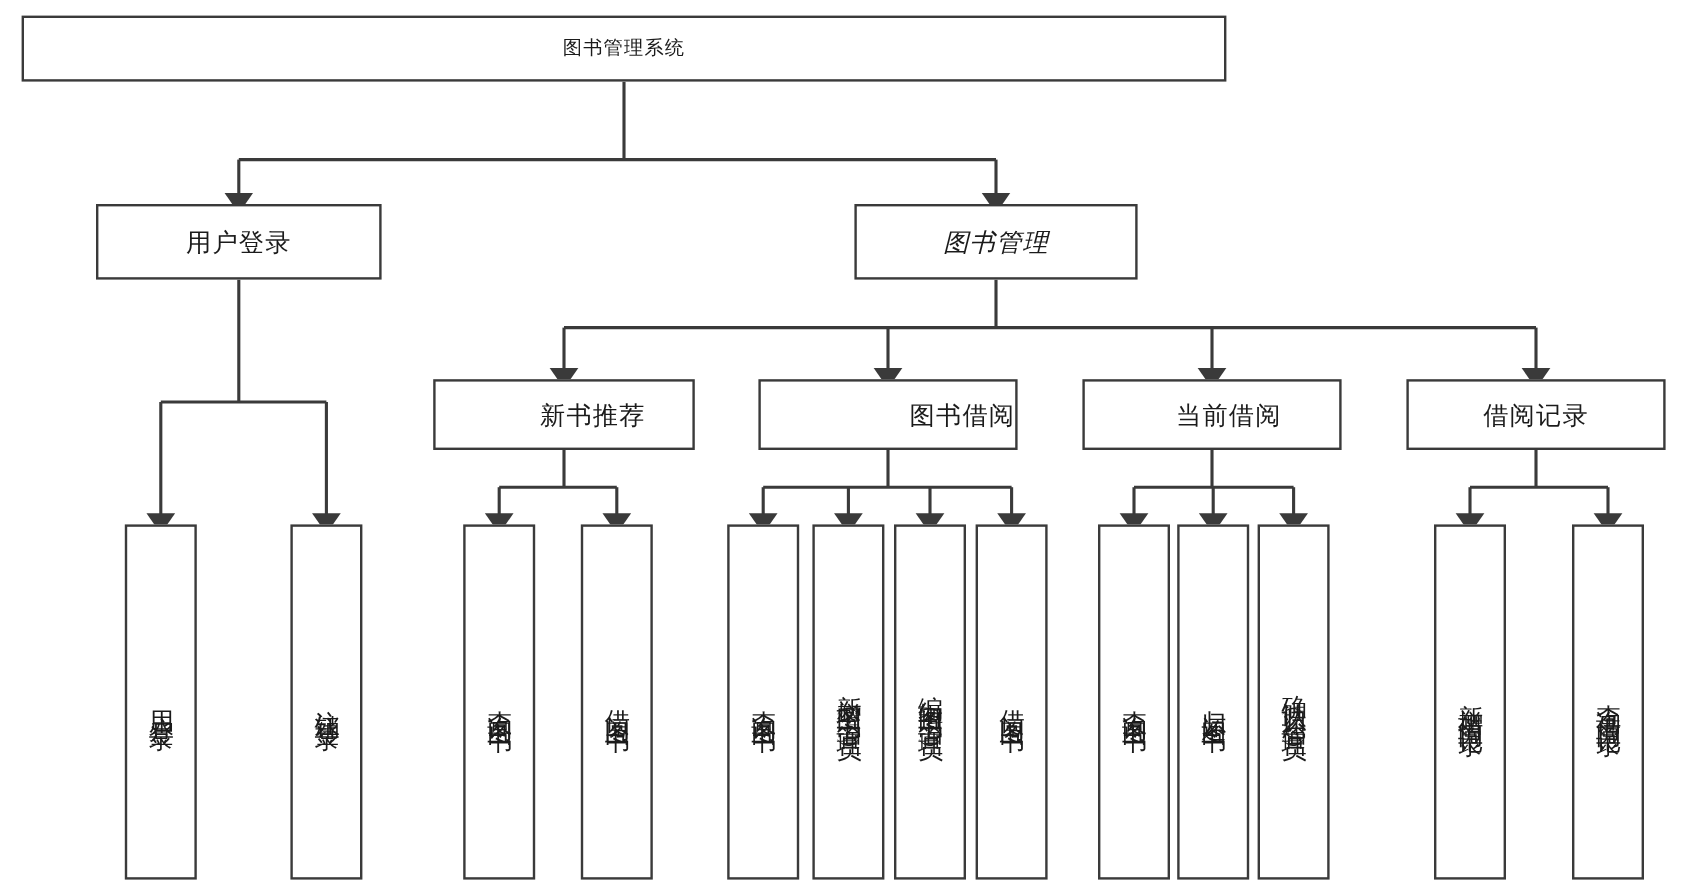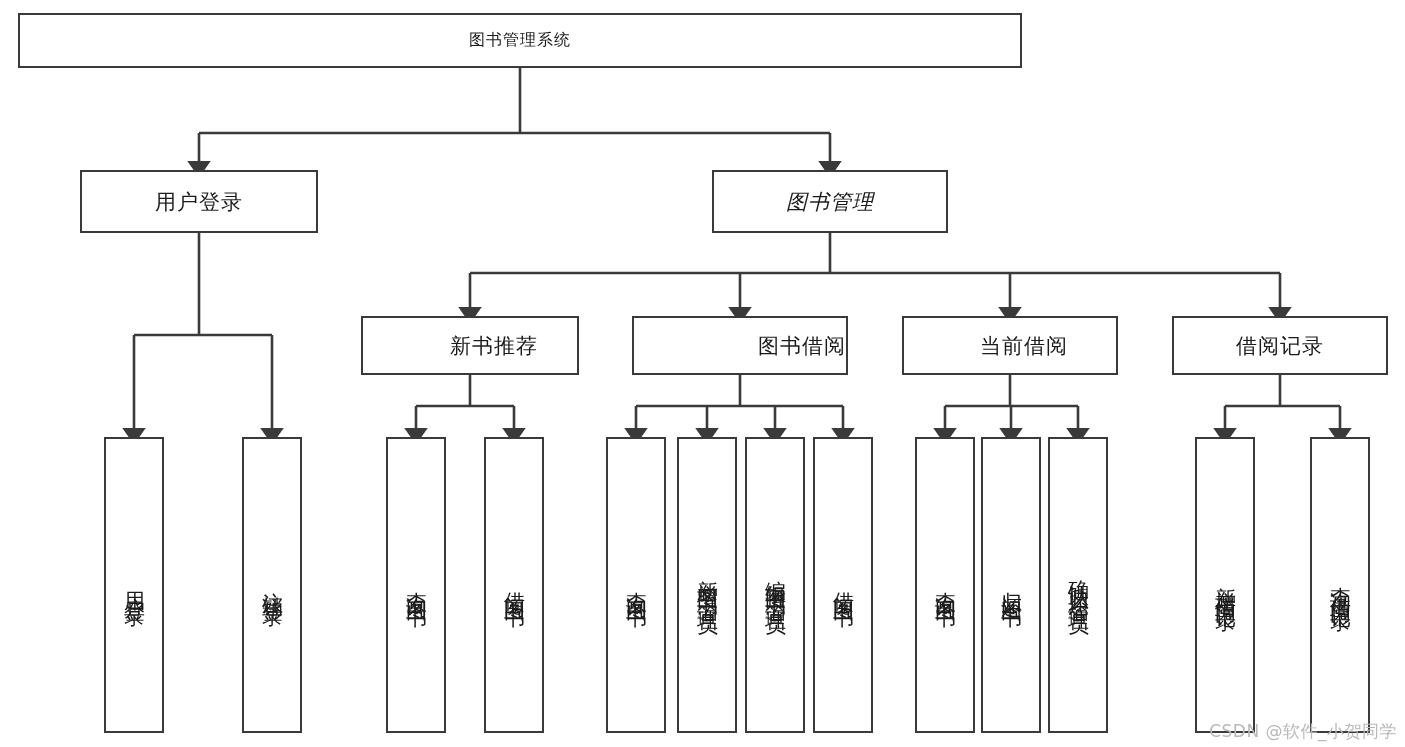--- a/index.html
+++ b/index.html
@@ -179,14 +179,13 @@
         <span class="vtext">确认归还（管理员）</span>
       </div>
       <div class="node level-3 leaf" style="left: 1195px; top: 437px; width: 60px; height: 296px;">
         <span class="vtext">新增借阅记录</span>
       </div>
       <div class="node level-3 leaf" style="left: 1310px; top: 437px; width: 60px; height: 296px;">
         <span class="vtext">查询借阅记录</span>
       </div>
     </div>
 
-  <div id="watermark">CSDN @软件_小贺同学</div>
 </div>
 
 </body></html>

